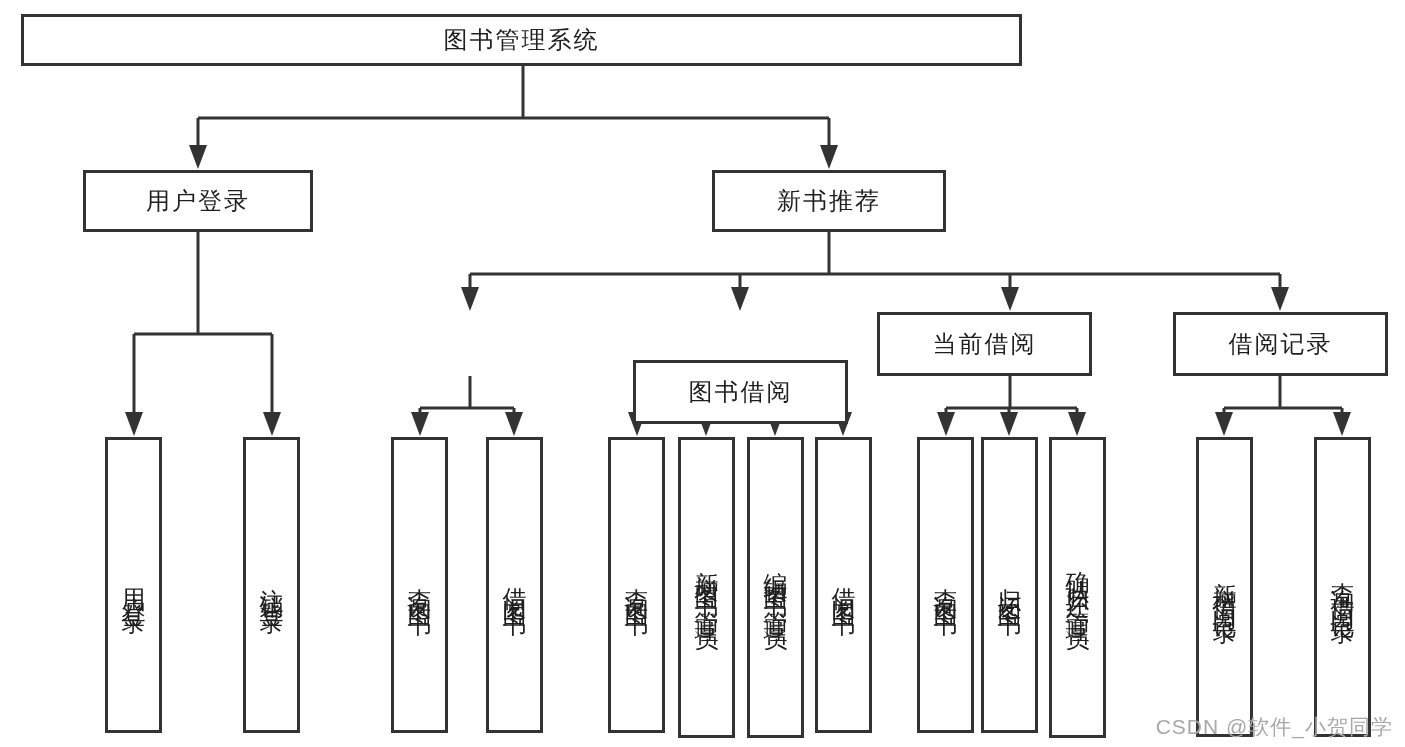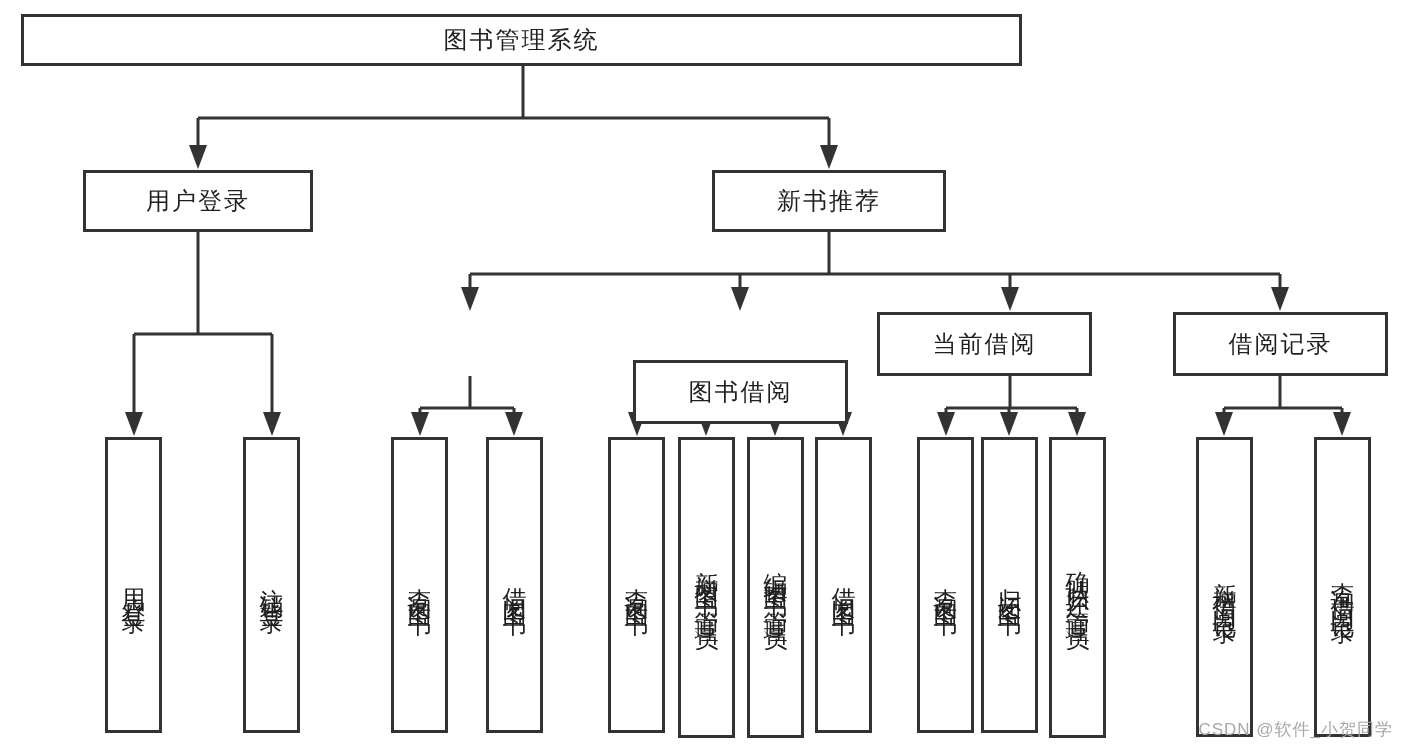--- a/index.html
+++ b/index.html
@@ -49,21 +49,21 @@
   .leaf.tall{height:301px;}
   .leaf.tall2{height:300px;}
   .lf1{left:105px;}  .lf2{left:243px;}
   .lf3{left:391px;}  .lf4{left:486px;}
   .lf5{left:608px;}  .lf6{left:678px;}  .lf7{left:747px;}  .lf8{left:815px;}
   .lf9{left:917px;}  .lf10{left:981px;} .lf11{left:1049px;}
   .lf12{left:1196px;}.lf13{left:1314px;}
   .watermark{
     position:absolute;
     right:12px;bottom:6px;
-    font-size:17px;
+    font-size:21px;
     color:#a8a8a8;
     letter-spacing:1px;
     white-space:nowrap;
   }
 </style>
 </head>
 <body>
 
 <div id="canvas">
 

